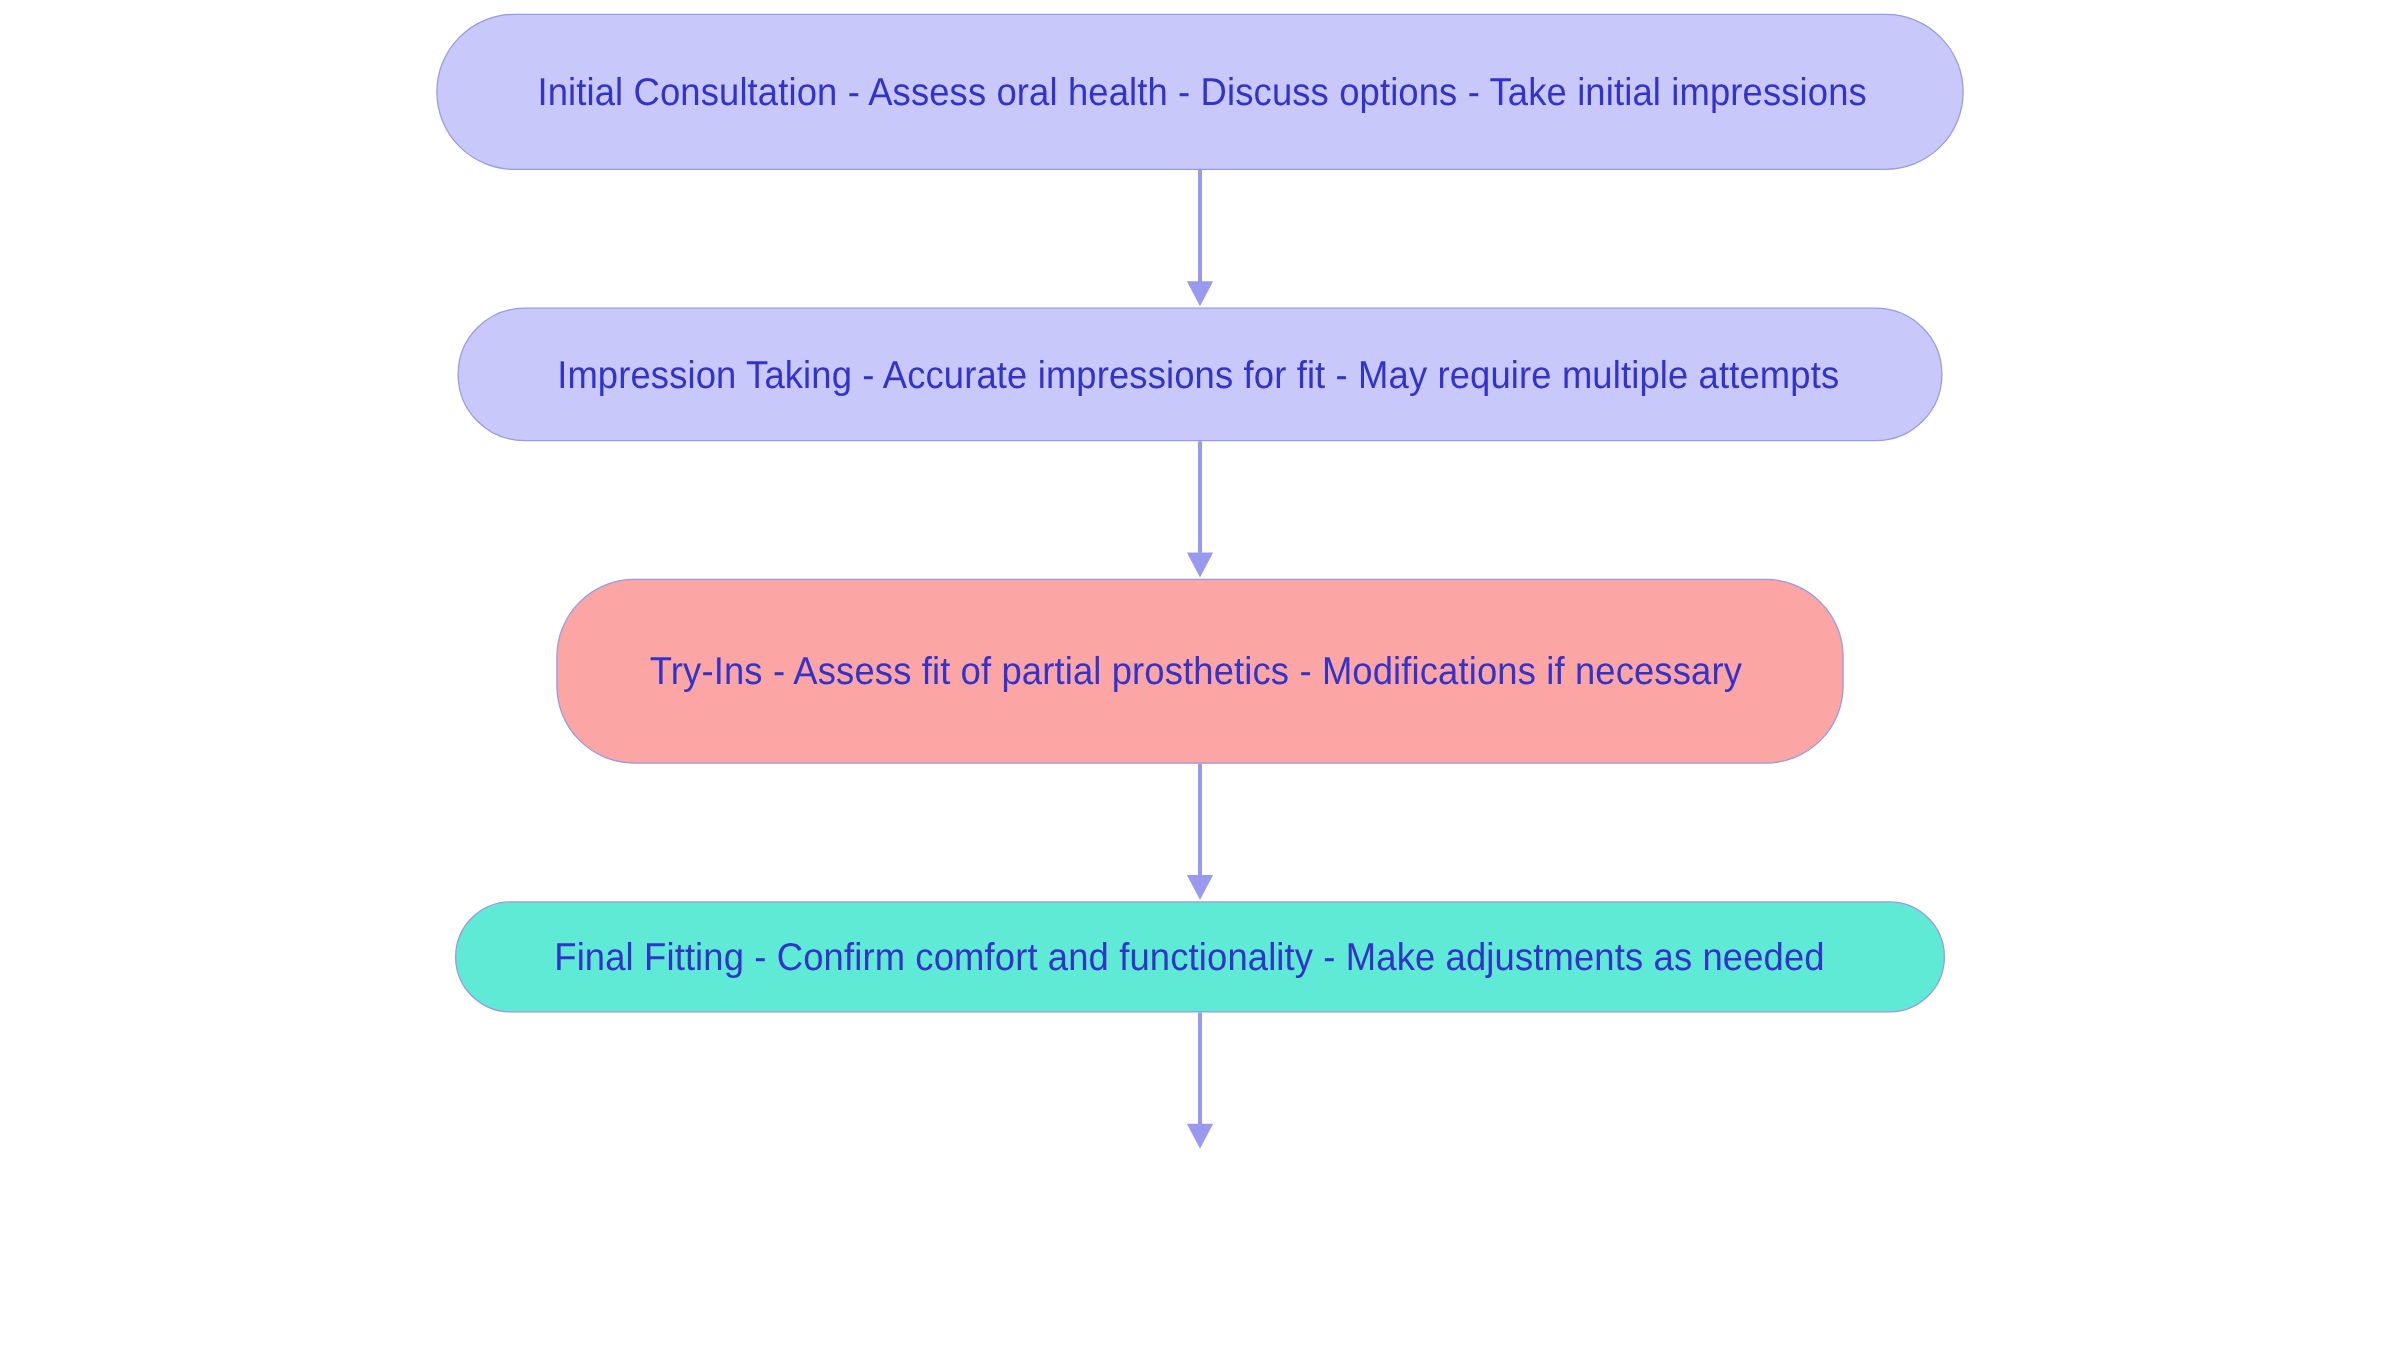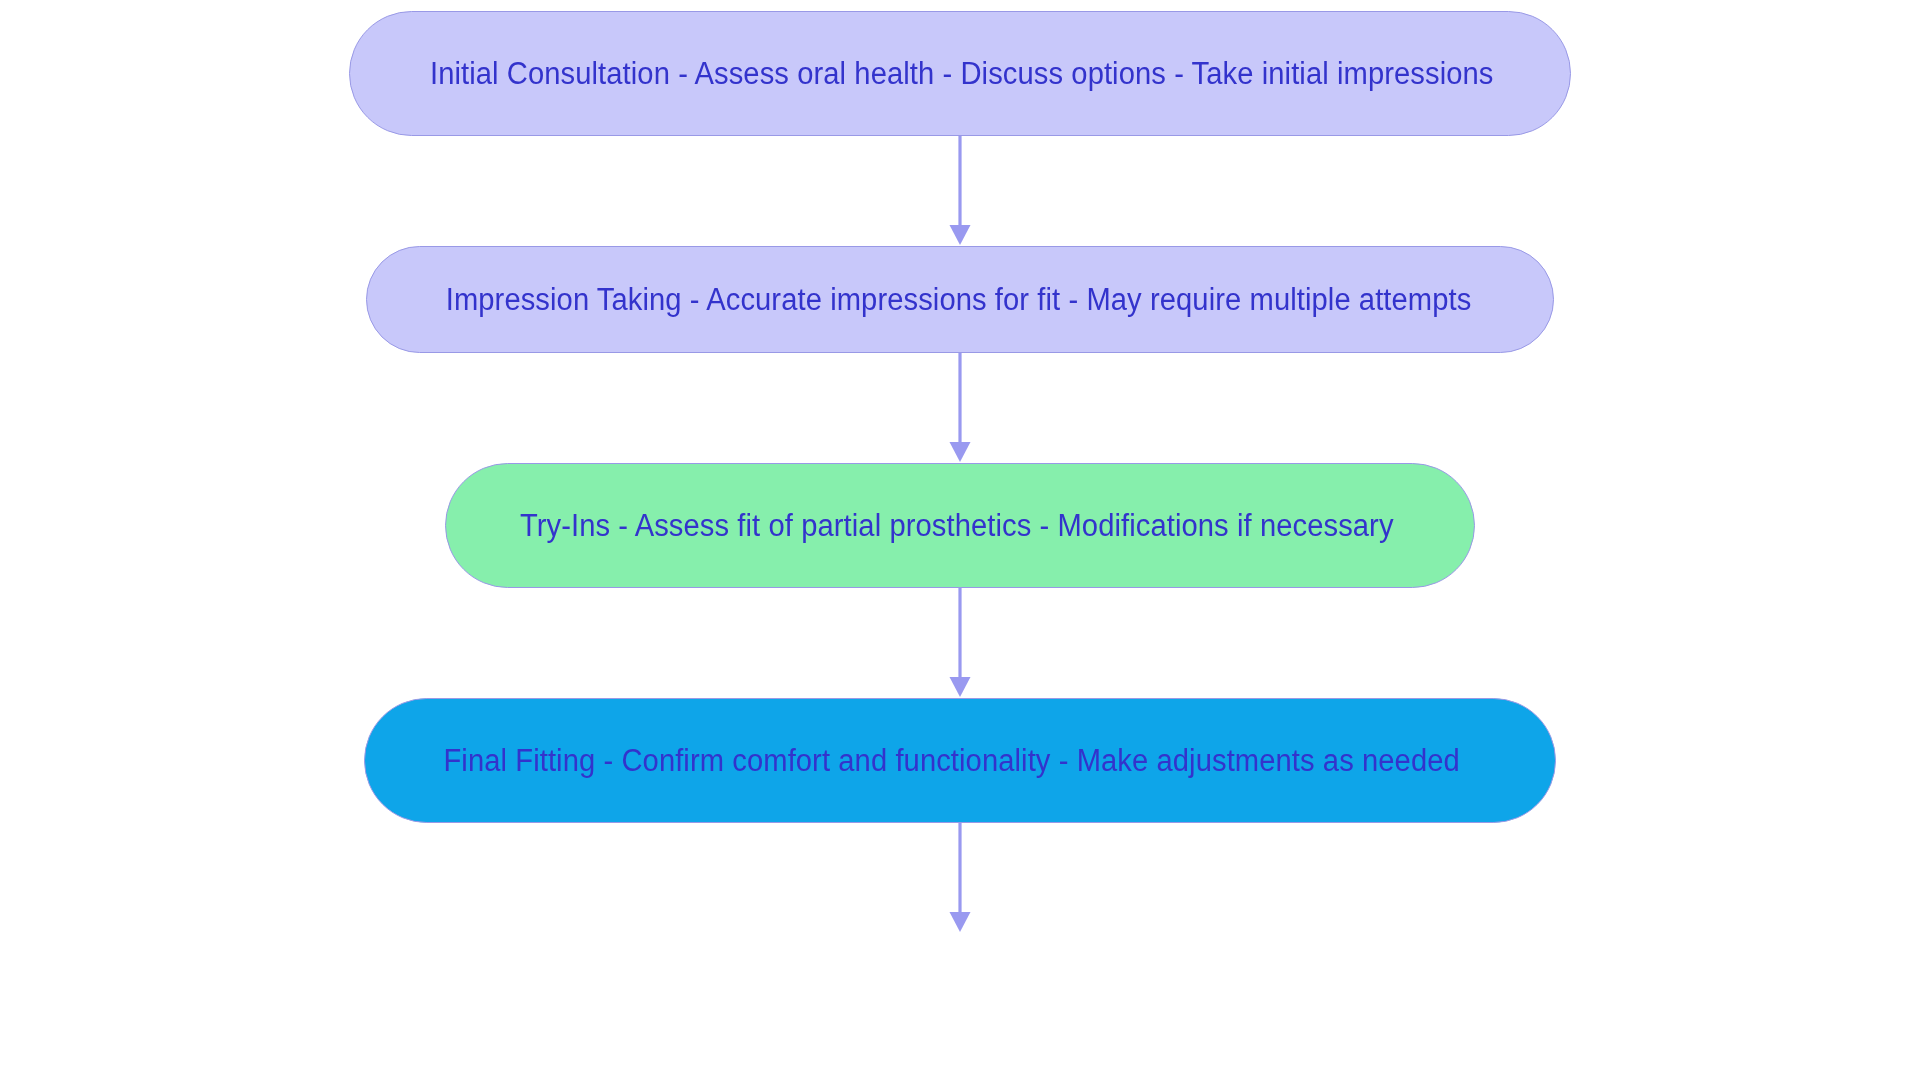--- a/index.html
+++ b/index.html
@@ -116,32 +116,32 @@
       <span class="node-label" style="color: rgb(51, 51, 204);">Impression Taking - Accurate impressions for fit - May require multiple attempts</span>
     </div>
 
     <div class="connector">
       <svg viewBox="0 0 24 110" xmlns="http://www.w3.org/2000/svg">
         <line class="conn-line" x1="12" y1="0" x2="12" y2="90" style="stroke: rgb(153, 153, 240);"></line>
         <polygon class="conn-head" points="1.5,89 22.5,89 12,109" style="fill: rgb(153, 153, 240);"></polygon>
       </svg>
     </div>
 
-    <div class="node node-w3" style="background: #86efac; border-color: rgb(153, 153, 230); width: 1030px; height: 125px; border-radius: 62.5px;">
+    <div class="node node-w3" style="background: #fca5a5; border-color: rgb(153, 153, 230); width: 1030px; height: 148px; border-radius: 62.5px;">
       <span class="node-label" style="color: rgb(51, 51, 204);">Try-Ins - Assess fit of partial prosthetics - Modifications if necessary</span>
     </div>
 
     <div class="connector">
       <svg viewBox="0 0 24 110" xmlns="http://www.w3.org/2000/svg">
         <line class="conn-line" x1="12" y1="0" x2="12" y2="90" style="stroke: rgb(153, 153, 240);"></line>
         <polygon class="conn-head" points="1.5,89 22.5,89 12,109" style="fill: rgb(153, 153, 240);"></polygon>
       </svg>
     </div>
 
-    <div class="node node-w4" style="background: #0ea5e9; border-color: rgb(153, 153, 230); width: 1192px; height: 125px; border-radius: 62.5px;">
+    <div class="node node-w4" style="background: #5eead4; border-color: rgb(153, 153, 230); width: 1192px; height: 89px; border-radius: 62.5px;">
       <span class="node-label" style="color: rgb(51, 51, 204);">Final Fitting - Confirm comfort and functionality - Make adjustments as needed</span>
     </div>
 
     <div class="connector">
       <svg viewBox="0 0 24 110" xmlns="http://www.w3.org/2000/svg">
         <line class="conn-line" x1="12" y1="0" x2="12" y2="90" style="stroke: rgb(153, 153, 240);"></line>
         <polygon class="conn-head" points="1.5,89 22.5,89 12,109" style="fill: rgb(153, 153, 240);"></polygon>
       </svg>
     </div>
 

